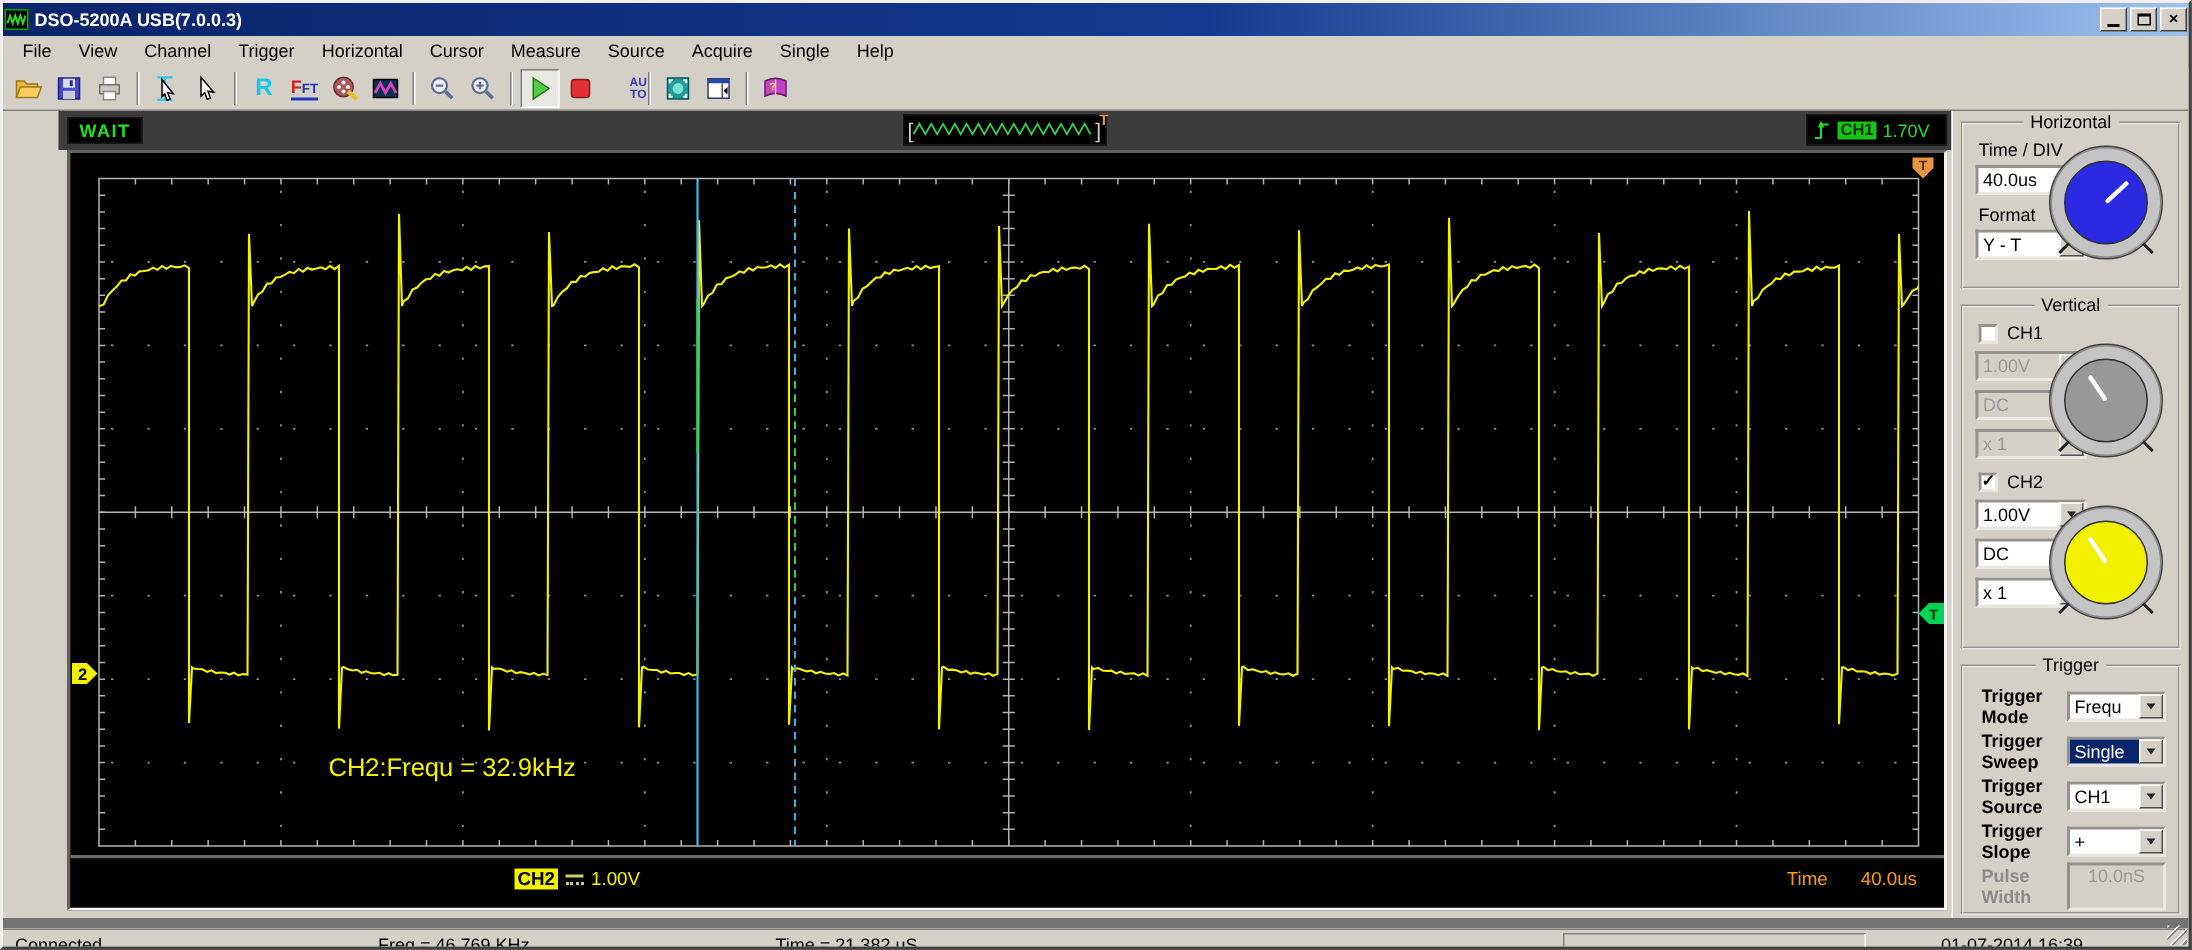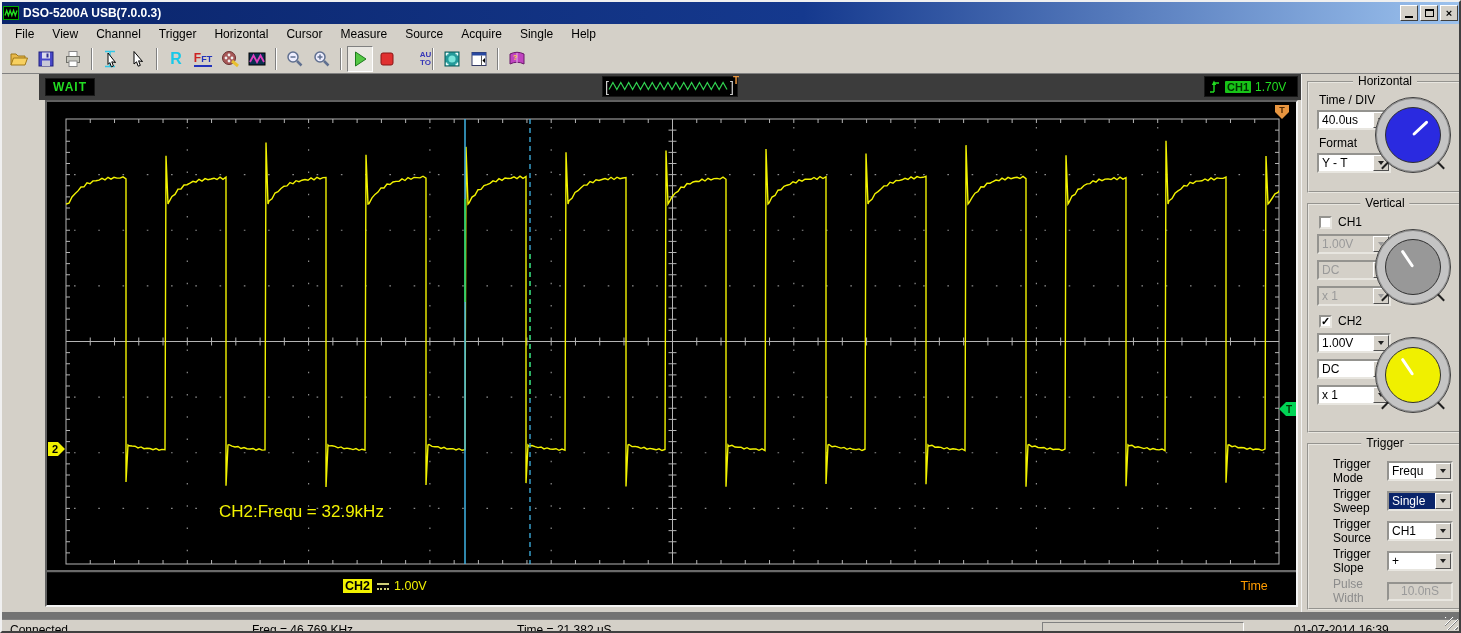--- a/index.html
+++ b/index.html
@@ -46,21 +46,21 @@
   .scope-panel{ position:relative; margin-left:6px; width:1253px; height:507px; background:#000;
     border:2px solid; border-color:#606060 #f4f4f4 #f4f4f4 #606060;}
   #scope-svg{ position:absolute; left:0; top:0; display:block;}
   .meas-label{ position:absolute; left:172px; top:400px; color:#f2f200; font-size:17px;}
   .scope-strip{ position:absolute; left:0; top:468px; width:1249px; height:35px; background:#000;
     border-top:2px solid #6a6a6a; box-shadow:0 1px 0 #1a1a1a inset;}
   .ch2-badge{ position:absolute; left:296px; top:7px; display:flex; align-items:center; gap:5px; font-size:12.5px;}
   .ch2-chip{ background:#f2f200; color:#000; padding:0 2px; font-weight:bold;}
   .coupling-icon{ width:12px; height:7px; border-top:2px solid #cccc77; border-bottom:2px dotted #cccc77;}
   .ch2-scale{ color:#f2f200;}
-  .time-badge{ position:absolute; right:18px; top:7px; color:#ff9c00; font-size:12.5px; display:flex; gap:22px;flex-direction:column;}
+  .time-badge{ position:absolute; right:18px; top:7px; color:#ff9c00; font-size:12.5px; display:flex; gap:22px;}
   
   .right-panel{ flex:1; background:#d4d0c8; border-left:1px solid #f4f4f4; padding:2px 3px; position:relative;}
   .groupbox{ position:relative; border:2px groove #e8e6e0; margin:5px 2px 0 2px; padding:8px 8px 6px 8px;}
   .gb-title{ position:absolute; top:-9px; left:50%; transform:translateX(-50%); background:#d4d0c8; padding:0 5px; font-size:12px; color:#000; white-space:nowrap;}
   .field-label{ font-size:12px; color:#000; margin:2px 0 3px 2px;}
   .field-label.disabled{ color:#8c8c8c;}
   .combo{ width:74px; height:20px; display:flex; background:#fff; border:2px inset #e8e6e0; margin-bottom:6px;}
   .combo .combo-value{ flex:1; font-size:12px; padding:1px 3px; color:#000; white-space:nowrap; overflow:hidden;}
   .combo .combo-value.selected{ background:#0a246a; color:#fff;}
   .combo-btn{ width:16px; background:#d4d0c8; border:1px solid; border-color:#fff #505050 #505050 #fff; display:flex; align-items:center; justify-content:center;}
@@ -70,23 +70,23 @@
   .combo.disabled .combo-arrow{ border-top-color:#9a9a9a;}
   .knob{ position:absolute; width:76px; height:76px; border-radius:50%; background:#c4c4c4;
     border:1px solid #404040; box-shadow:0 0 0 1px #8a8a8a inset;}
   .knob-inner{ position:absolute; left:9px; top:9px; width:56px; height:56px; border-radius:50%; border:1px solid #303030;}
   .knob-pointer{ position:absolute; left:50%; top:50%; width:3px; height:20px; background:#fff; border-radius:2px; transform-origin:50% 100%;}
   .knob-notch{ position:absolute; width:2px; height:9px; background:#202020;}
   .checkbox-row{ display:flex; align-items:center; gap:6px; margin:2px 0 5px 2px;}
   .checkbox{ width:13px; height:13px; background:#fff; border:2px inset #e8e6e0; font-size:11px; line-height:9px; font-weight:bold; color:#000; text-align:center;}
   .cb-label{ font-size:12px; color:#000;}
   .trigger-row{ display:flex; align-items:center; margin-bottom:10px; height:20px;}
-  .trigger-row .field-label{ flex:1; margin:16px;}
+  .trigger-row .field-label{ flex:1; margin:4px;font-weight:bold;}
   .trigger-row .combo{ margin-bottom:0; width:66px;}
-  .pulse-field{ width:66px; height:19px; border:2px inset #e8e6e0; background:#d4d0c8; color:#9a9a9a; font-size:12px; text-align:center; line-height:15px;}
+  .pulse-field{ width:66px; height:32px; border:2px inset #e8e6e0; background:#d4d0c8; color:#9a9a9a; font-size:12px; text-align:center; line-height:15px;}
   
   .statusbar{ flex:1; position:relative; border-top:7px solid #737373; box-shadow:0 1px 0 #808080 inset; background:#d4d0c8; font-size:12px; color:#000;}
   .sb-item{ position:absolute; top:4px; white-space:nowrap;}
   .sb-box{ position:absolute; left:1040px; top:3px; width:202px; height:15px; border:1px solid; border-color:#808080 #fff #fff #808080;}
   .sb-grip{ position:absolute; right:1px; bottom:1px; width:13px; height:13px;
     background:repeating-linear-gradient(135deg,#fff 0 1px,#808080 1px 2px,transparent 2px 5px);}
 </style>
 </head>
 <body>
 

